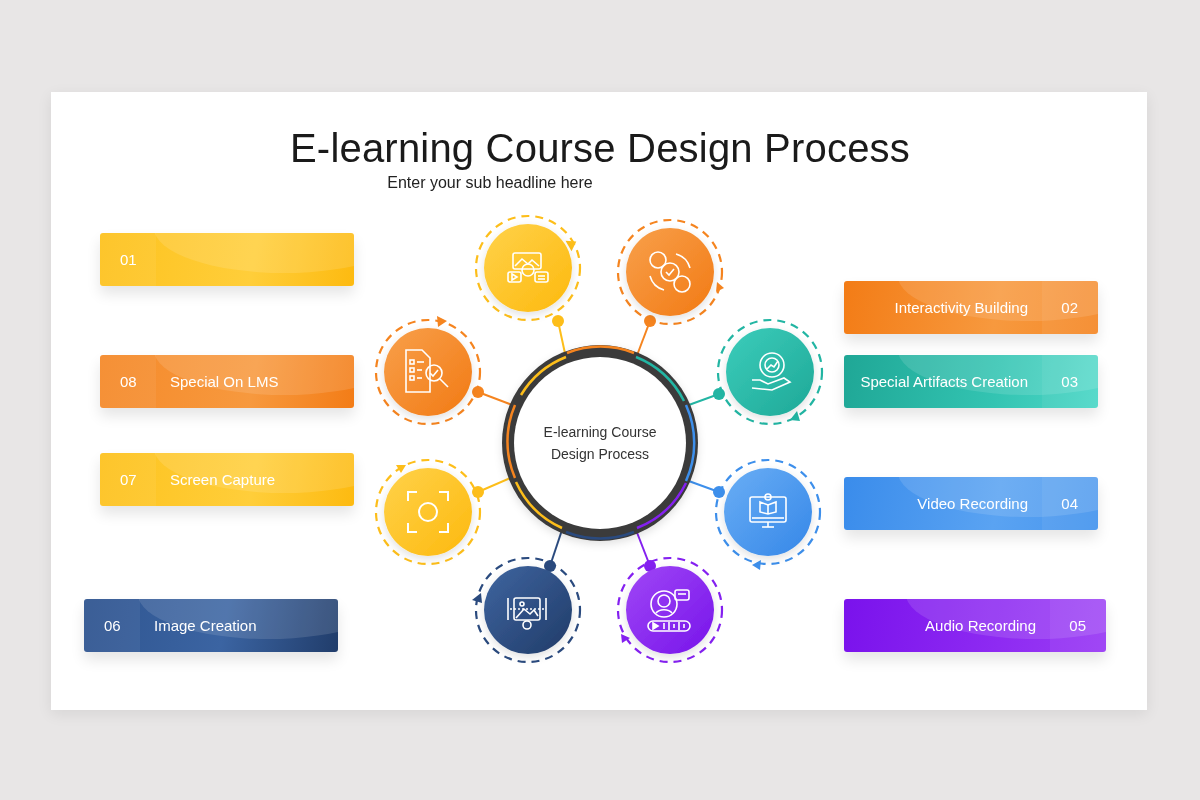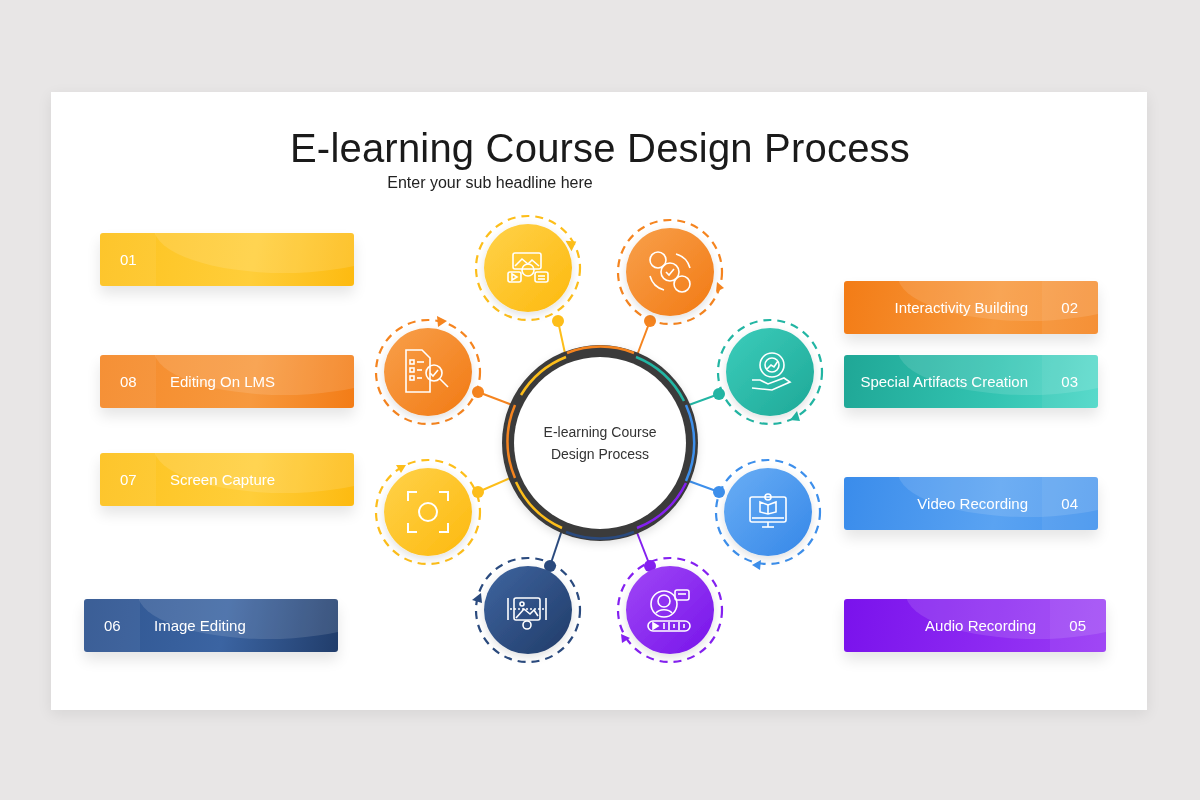--- a/index.html
+++ b/index.html
@@ -51,31 +51,31 @@
 <div class="title">E-learning Course Design Process</div>
 <div class="subtitle">Enter your sub headline here</div>
 
 <div class="card left" style="left:100px; top:233px; background:linear-gradient(100deg,#FDC21E,#FFCE3A 60%,#FDBA10);">
   <div class="seg"></div>
   <span class="num">01</span>
 </div>
 <div class="card left" style="left:100px; top:355px; background:linear-gradient(100deg,#F58A2A,#F7993E 60%,#F37C16);">
   <div class="seg"></div>
   <span class="num">08</span>
-  <span class="lbl">Editing On LMS</span>
+  <span class="lbl">Special On LMS</span>
 </div>
 <div class="card left" style="left:100px; top:453px; background:linear-gradient(100deg,#FDC21E,#FFCE3A 60%,#FDBA10);">
   <div class="seg"></div>
   <span class="num">07</span>
   <span class="lbl">Screen Capture</span>
 </div>
 <div class="card left" style="left:84px; top:599px; background:linear-gradient(100deg,#2F5590,#3B64A2 55%,#213D6B);">
   <div class="seg"></div>
   <span class="num">06</span>
-  <span class="lbl">Image Editing</span>
+  <span class="lbl">Image Creation</span>
 </div>
 
 <div class="card right" style="left:844px; top:233px; background:linear-gradient(100deg,#F37C16,#F7993E 60%,#F58A2A);margin-top:48px;">
   <div class="seg"></div>
   <span class="lbl">Interactivity Building</span>
   <span class="num">02</span>
 </div>
 <div class="card right" style="left:844px; top:355px; background:linear-gradient(100deg,#1FA796,#33C4B2 60%,#4FD8C8);">
   <div class="seg"></div>
   <span class="lbl">Special Artifacts Creation</span>

